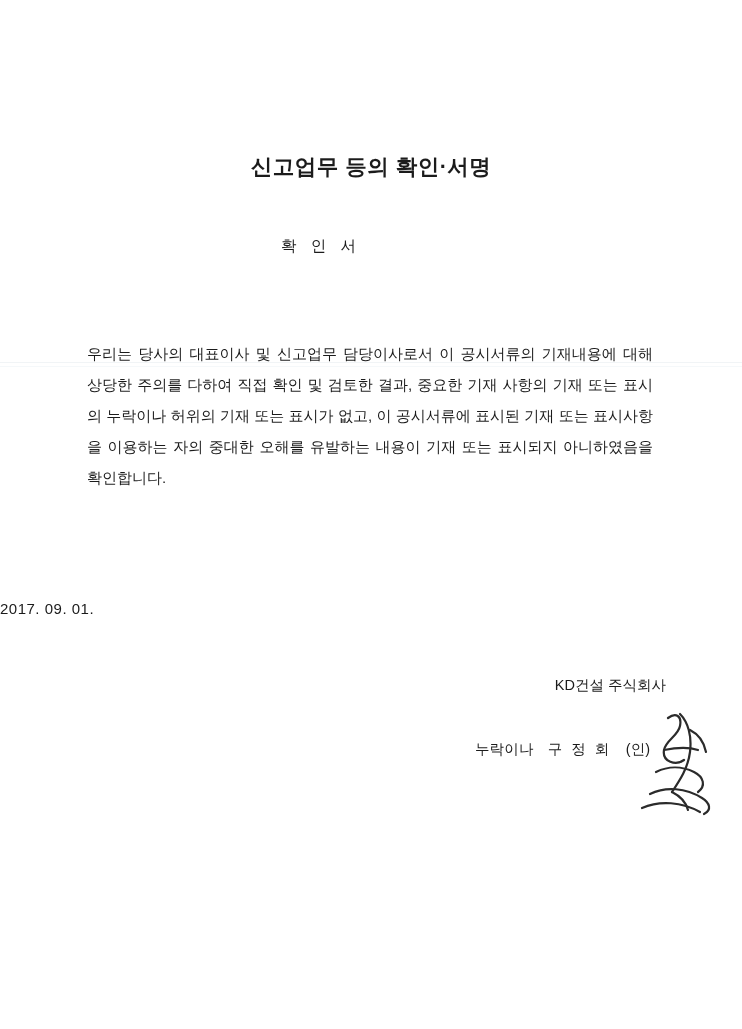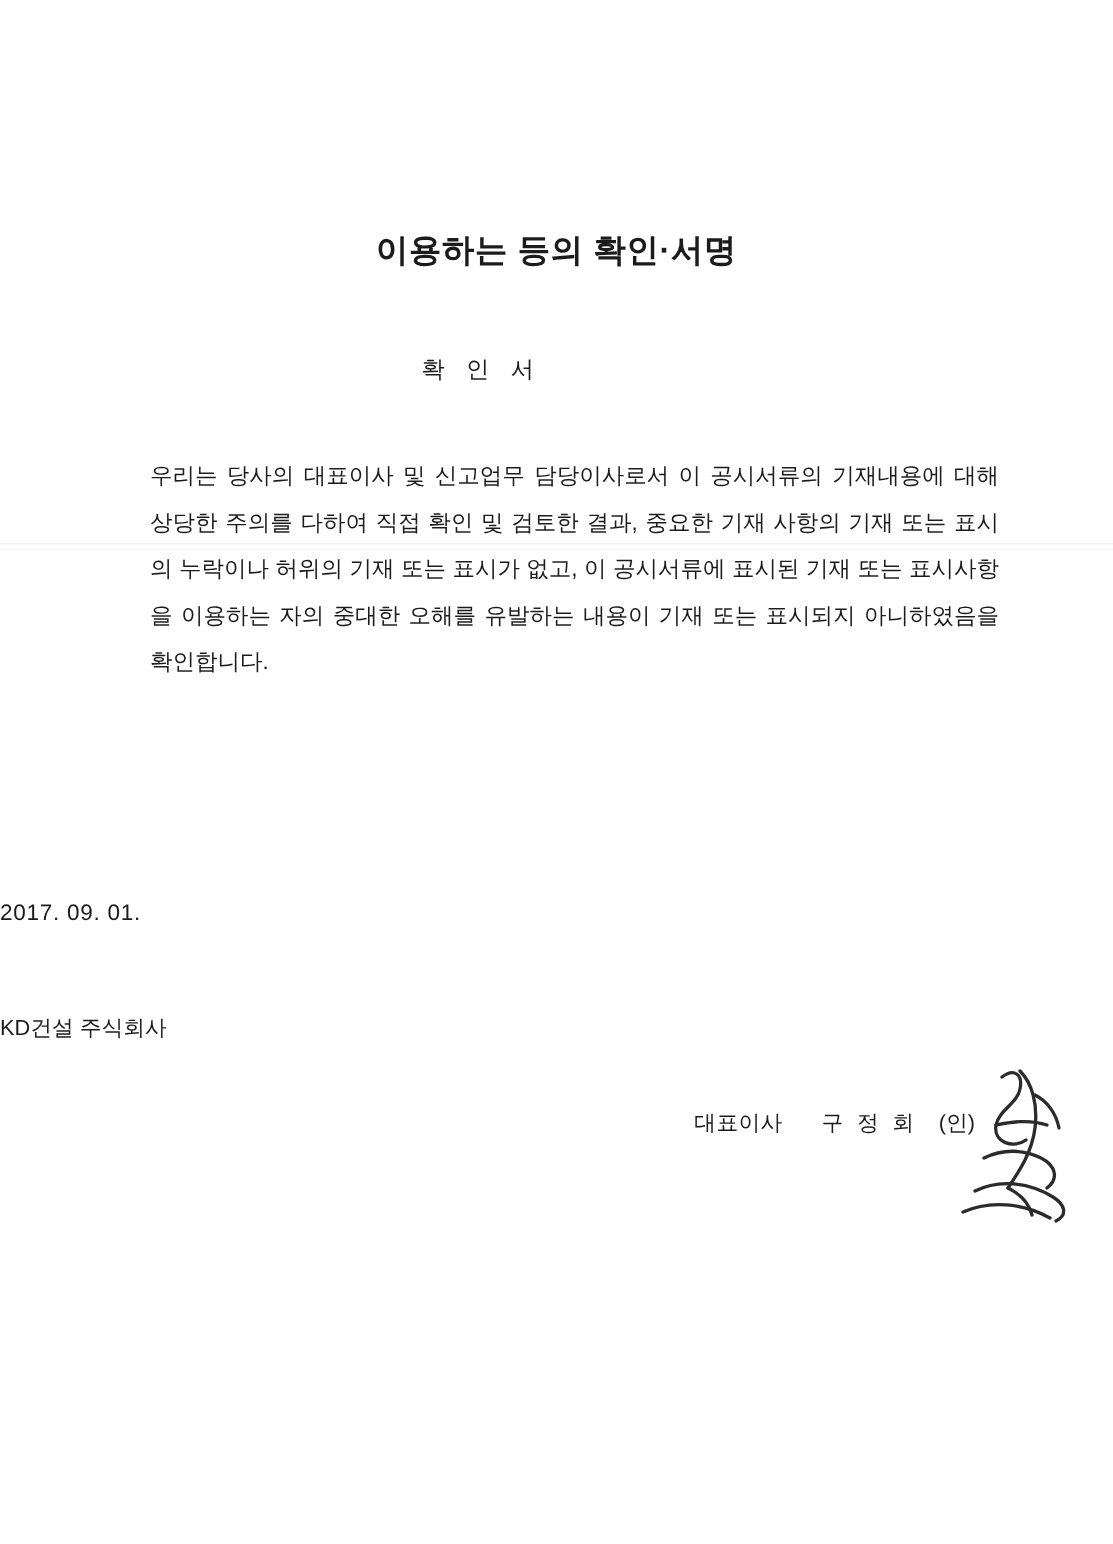--- a/index.html
+++ b/index.html
@@ -49,27 +49,28 @@
     left: 0;
     width: 642px;
     text-align: center;
     font-size: 15.5px;
     letter-spacing: 5px;
     color: #1b1b1b;
   }
 
   .body-block {
     position: absolute;
-    left: 100px;
+    left: 87px;
     width: 566px;
     font-size: 15px;
     line-height: 31px;
     text-align: justify;
     text-justify: inter-character;
     color: #1b1b1b;
+    margin-top: 36px;
   }
   .para-1 { top: 302px; }
   .para-2 { top: 470px; }
   .indent { display: inline-block; width: 26px; }
 
   .date-line {
     position: absolute;
     top: 600px;
     left: 0;
     width: 742px;
@@ -77,76 +78,76 @@
     font-size: 15px;
     color: #1b1b1b;
     letter-spacing: 0.5px;
   }
 
   .company-line {
     position: absolute;
     top: 676px;
     left: 0;
     width: 742px;
-    text-align: left;
+    text-align: right;
     font-size: 14.5px;
     color: #1b1b1b;
-    padding-right: 54px;
+    padding-right: 76px;
     box-sizing: border-box;
   }
 
   .sign-block {
     position: absolute;
     top: 732px;
     left: 0;
     width: 742px;
     box-sizing: border-box;
     padding-right: 92px;
     text-align: right;
     font-size: 14.5px;
     line-height: 34px;
     color: #1b1b1b;
   }
   .sign-row .role { letter-spacing: 0.2px; }
-  .sign-row .name { letter-spacing: 2.5px; margin-left: 22px; }
+  .sign-row .name { letter-spacing: 2.5px; margin-left: 10px; }
   .sign-row .seal { margin-left: 10px; }
 
   .signature-mark {
     position: absolute;
     top: 700px;
     left: 620px;
     width: 110px;
     height: 130px;
     pointer-events: none;
   }
 </style>
 </head>
 <body>
 
 <div class="page">
 
   <div class="scan-line l1"></div>
   <div class="scan-line l2"></div>
 
-  <div class="doc-title">이용하는 등의 확인·서명</div>
+  <div class="doc-title">신고업무 등의 확인·서명</div>
 
   <div class="doc-subtitle">확 인 서</div>
 
   <div class="body-block para-1">
     <span>우리는 당사의 대표이사 및 신고업무 담당이사로서 이 공시서류의 기재내용에 대해 상당한 주의를 다하여 직접 확인 및 검토한 결과, 중요한 기재 사항의 기재 또는 표시의 누락이나 허위의 기재 또는 표시가 없고, 이 공시서류에 표시된 기재 또는 표시사항을 이용하는 자의 중대한 오해를 유발하는 내용이 기재 또는 표시되지 아니하였음을 확인합니다.</span>
   </div>
 
 
   <div class="date-line">2017. 09. 01.</div>
 
   <div class="company-line">KD건설 주식회사</div>
 
   <div class="sign-block">
     <div class="sign-row">
-      <span class="role">대표이사</span>
+      <span class="role">누락이나</span>
       <span class="name">구 정 회</span>
       <span class="seal">(인)</span>
     </div>
   </div>
 
   <svg class="signature-mark" viewBox="0 0 110 130">
     <g fill="none" stroke="#2b2b2b" stroke-width="2.2" stroke-linecap="round" stroke-linejoin="round">
       <path d="M48 18 C56 12, 62 16, 60 26 C58 36, 46 40, 44 50 C42 62, 56 66, 64 60"></path>
       <path d="M60 14 C68 22, 72 36, 70 52 C68 68, 60 80, 52 92"></path>
       <path d="M44 50 C54 48, 66 46, 78 50"></path>

